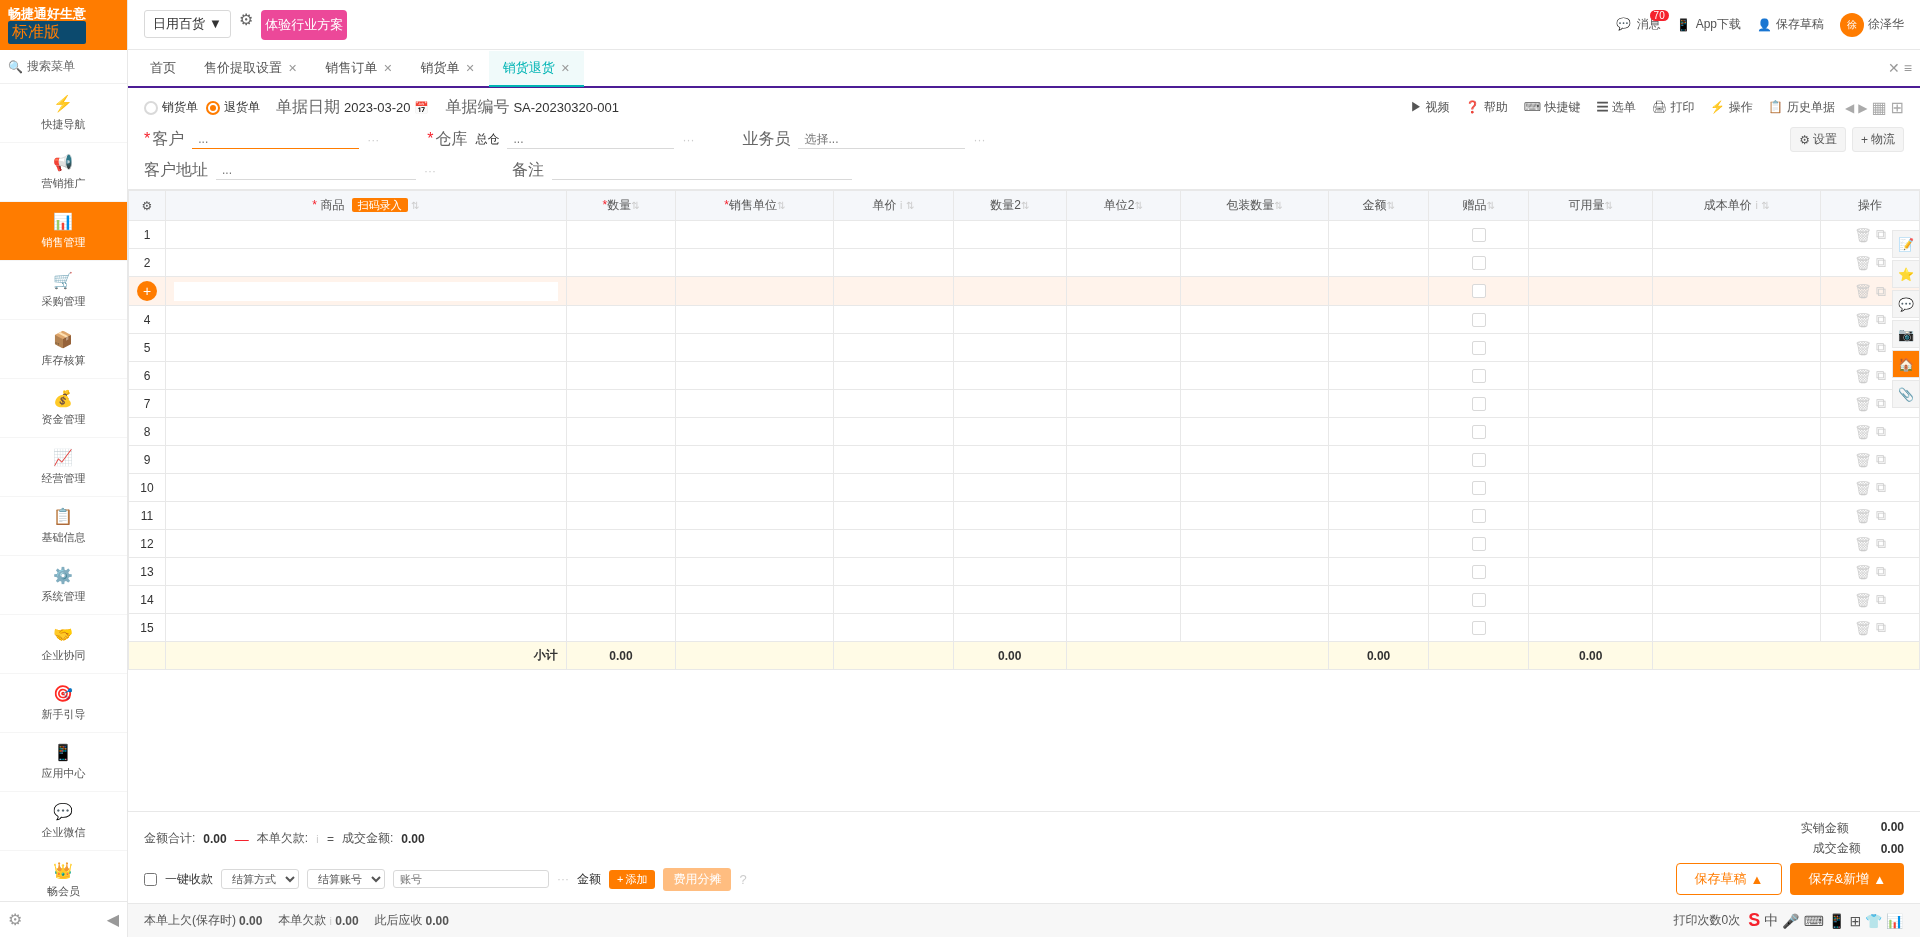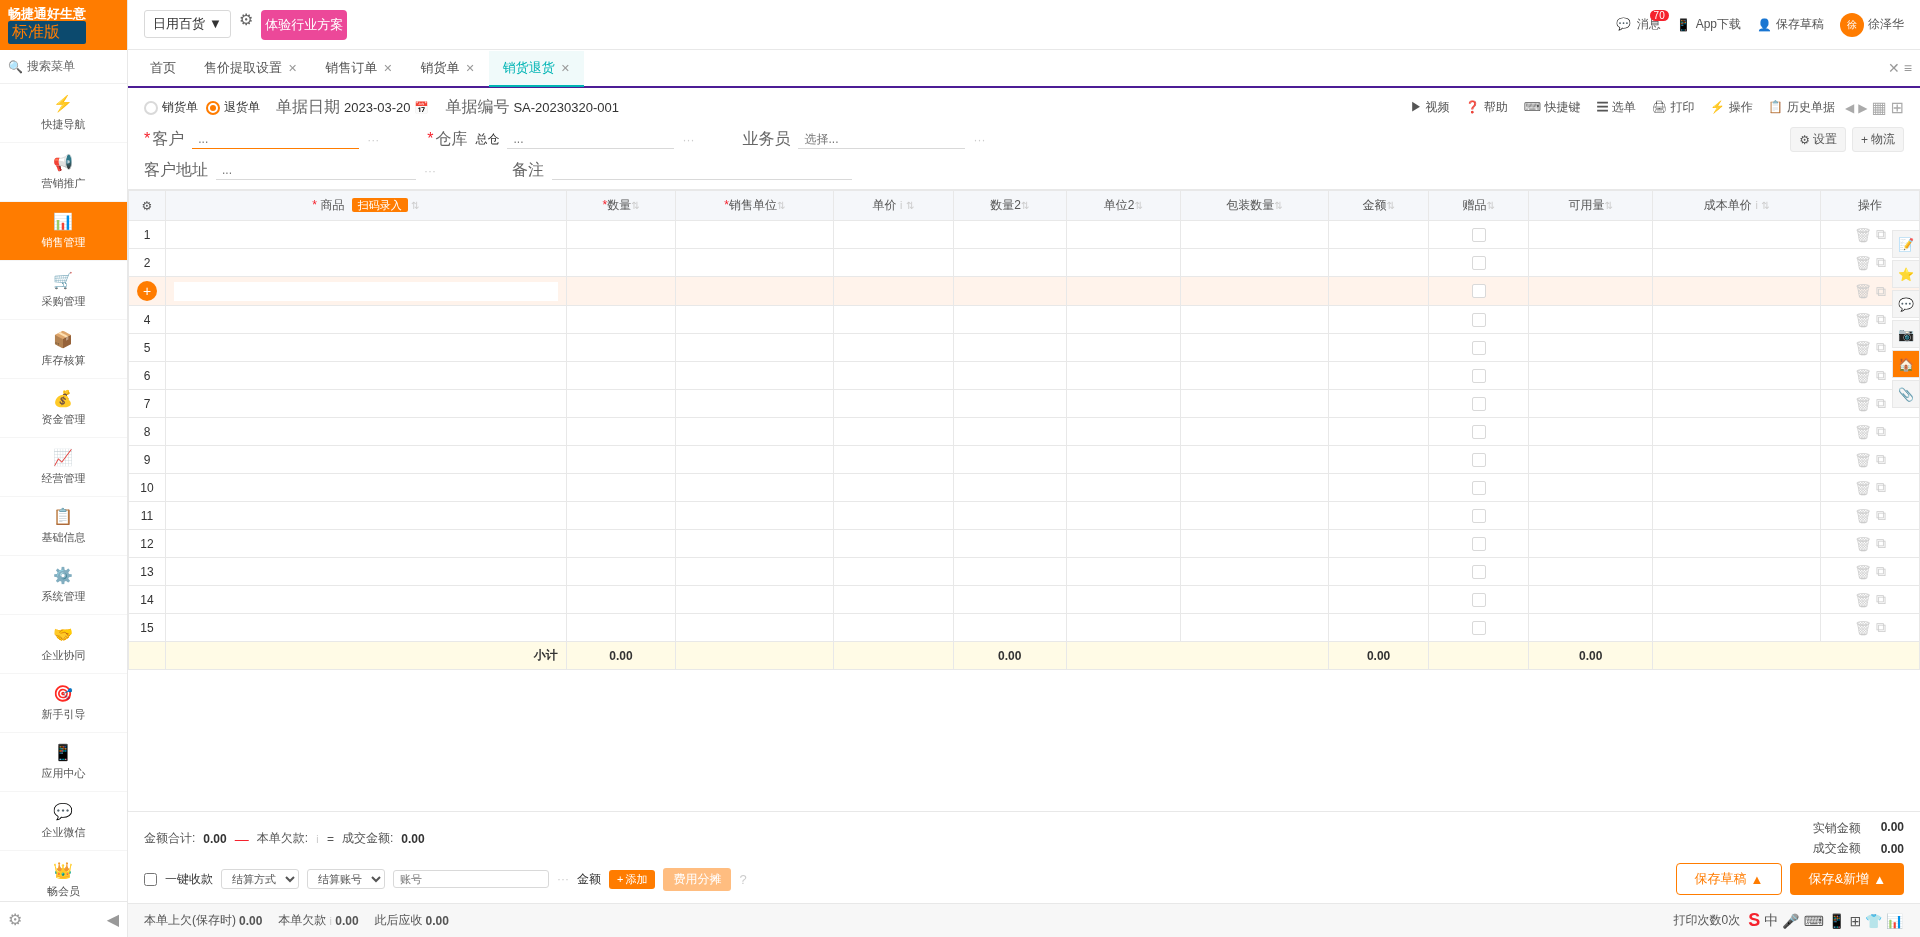--- a/index.html
+++ b/index.html
@@ -736,21 +736,21 @@
         <span class="total-label">金额合计:</span>
         <span class="total-value">0.00</span>
         <span class="minus-icon">—</span>
         <span class="total-label">本单欠款:</span>
         <span style="color:#ccc;font-size:11px;cursor:pointer;">ℹ</span>
         <span class="equals-icon">=</span>
         <span class="total-label">成交金额:</span>
         <span class="total-value">0.00</span>
         <div style="margin-left:auto;display:flex;align-items:center;gap:8px;">
           <div style="text-align:right;">
-            <div style="display:flex;gap:20px;justify-content:flex-end;margin-bottom:3px;">
+            <div style="display:flex;gap:32px;justify-content:flex-end;margin-bottom:3px;">
               <span style="color:#555;">实销金额</span>
               <span style="font-weight:bold;">0.00</span>
             </div>
             <div style="display:flex;gap:20px;justify-content:flex-end;align-items:center;">
               <span style="color:#555;">成交金额</span>
               <span style="font-weight:bold;">0.00</span>
             </div>
           </div>
         </div>
       </div>

